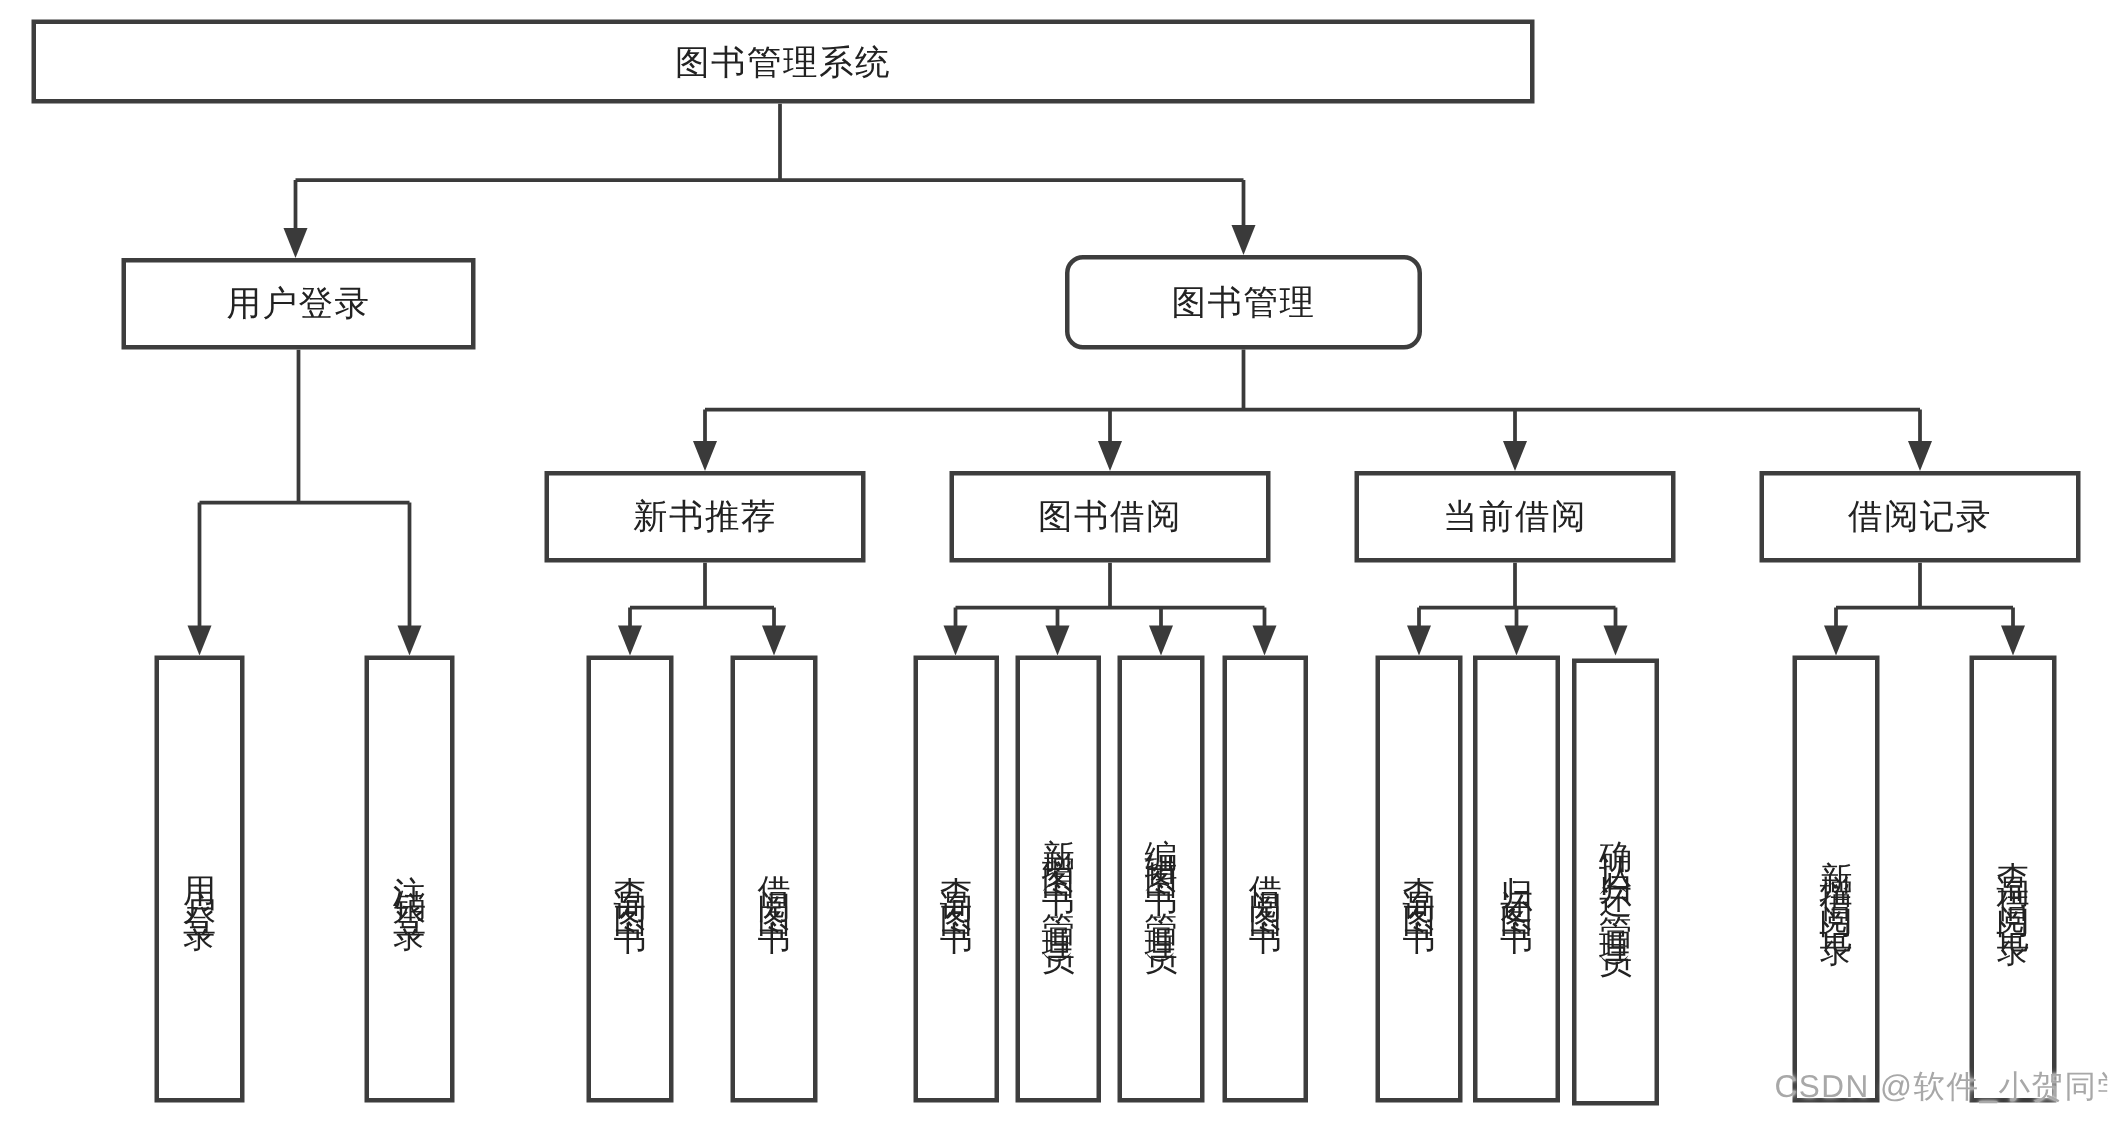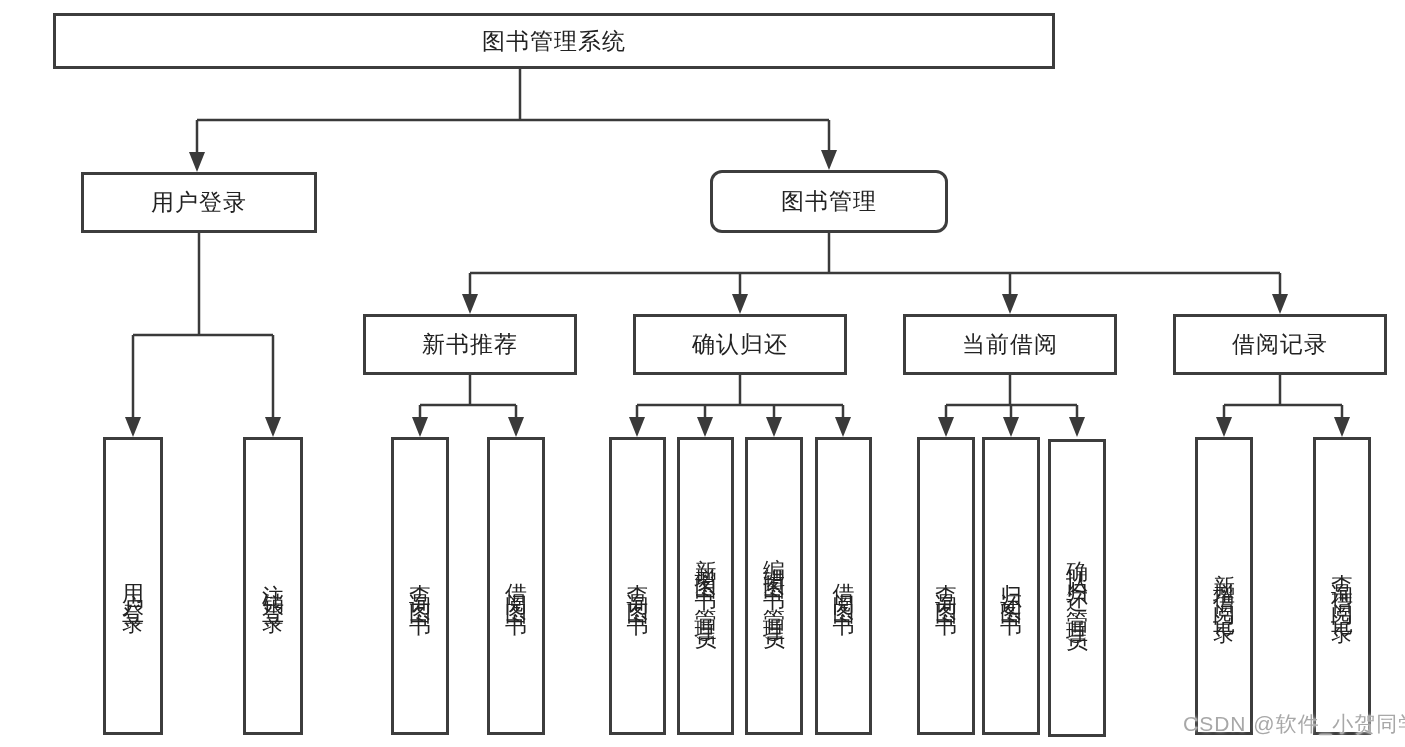--- a/index.html
+++ b/index.html
@@ -104,27 +104,27 @@
     <polygon points="1069,417 1085,417 1077,437"></polygon>
 
     <path d="M1280,375 V405"></path>
     <path d="M1224,405 H1342"></path>
     <path d="M1224,405 V418"></path>
     <polygon points="1216,417 1232,417 1224,437"></polygon>
     <path d="M1342,405 V418"></path>
     <polygon points="1334,417 1350,417 1342,437"></polygon>
   </svg>
 
-  <div class="node" style="left:21px;top:13px;width:1002px;height:56px;margin-left:32px;">图书管理系统</div>
+  <div class="node" style="left:21px;top:13px;width:1002px;height:56px;">图书管理系统</div>
 
   <div class="node" style="left:81px;top:172px;width:236px;height:61px;">用户登录</div>
   <div class="node" style="left:710px;top:170px;width:238px;height:63px;border-radius:12px;">图书管理</div>
 
   <div class="node" style="left:363px;top:314px;width:214px;height:61px;">新书推荐</div>
-  <div class="node" style="left:633px;top:314px;width:214px;height:61px;">确认归还</div>
+  <div class="node" style="left:633px;top:314px;width:214px;height:61px;">图书借阅</div>
   <div class="node" style="left:903px;top:314px;width:214px;height:61px;">当前借阅</div>
   <div class="node" style="left:1173px;top:314px;width:214px;height:61px;">借阅记录</div>
 
   <div class="node leaf" style="left:103px;top:437px;width:60px;height:298px;">用户登录</div>
   <div class="node leaf" style="left:243px;top:437px;width:60px;height:298px;">注销登录</div>
 
   <div class="node leaf" style="left:391px;top:437px;width:58px;height:298px;">查询图书</div>
   <div class="node leaf" style="left:487px;top:437px;width:58px;height:298px;">借阅图书</div>
 
   <div class="node leaf" style="left:609px;top:437px;width:57px;height:298px;">查询图书</div>

